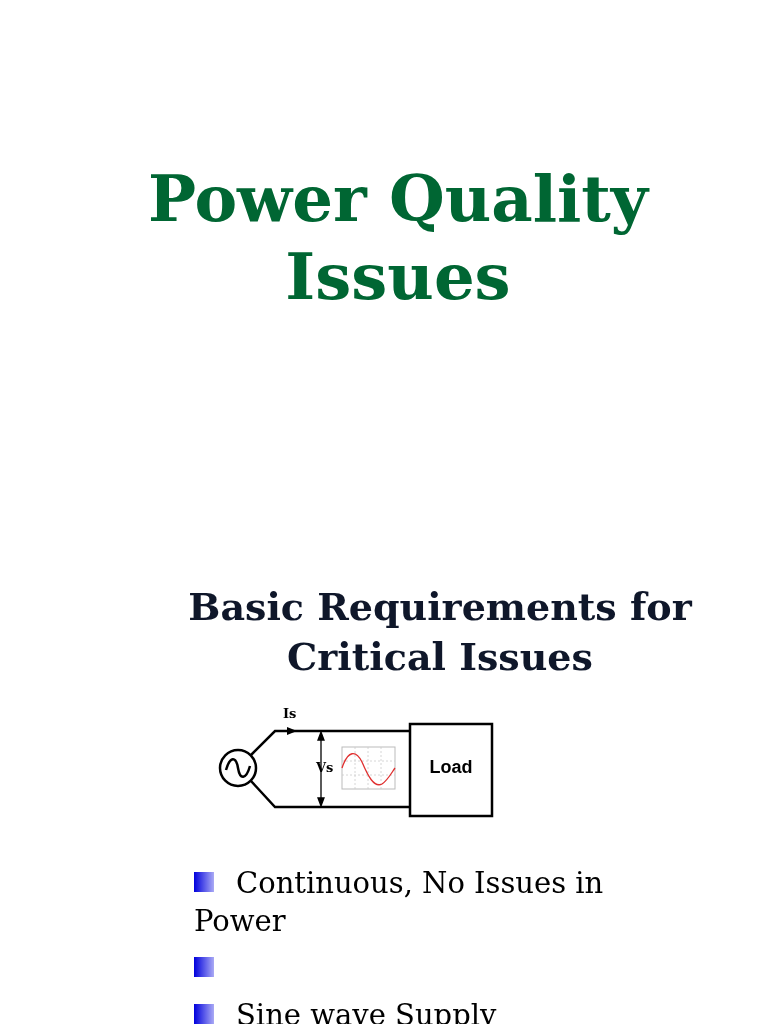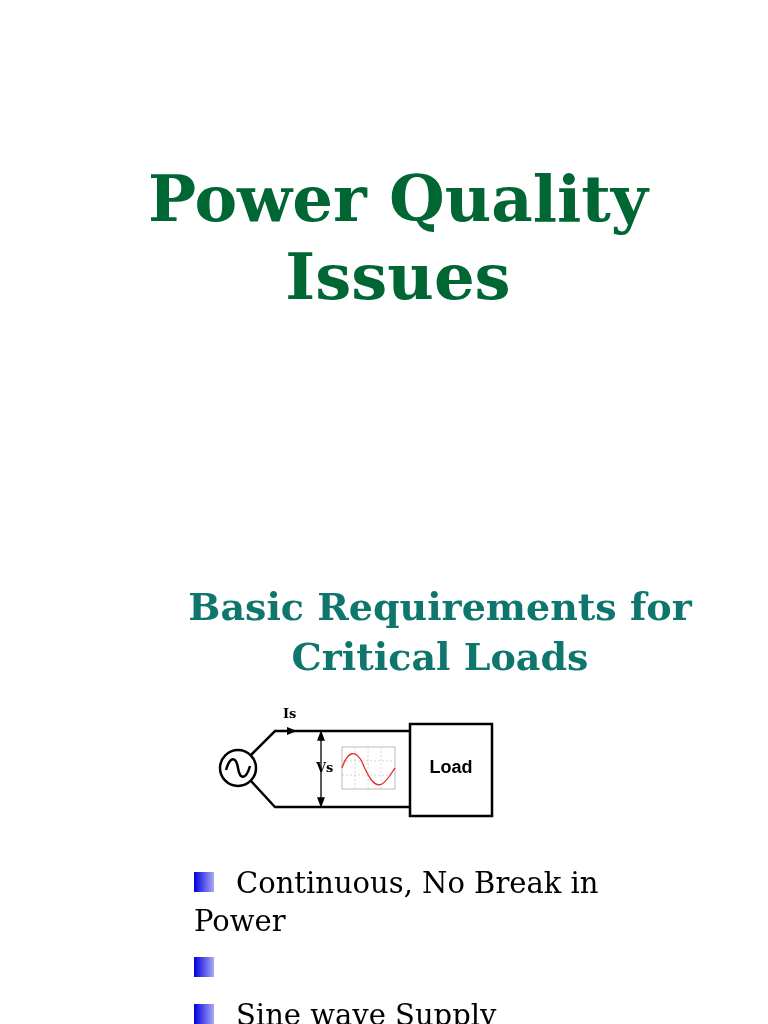--- a/index.html
+++ b/index.html
@@ -1,34 +1,34 @@
 <!DOCTYPE html>
 <html><head>
 <meta charset="utf-8">
 <style>
   html,body{margin:0;padding:0;background:#fff;}
   body{width:768px;height:1024px;position:relative;overflow:hidden;font-family:"DejaVu Serif",serif;}
   .title{position:absolute;left:0;width:796px;top:160px;text-align:center;color:#006633;font-weight:bold;font-size:64px;line-height:78px;}
-  .subtitle{position:absolute;left:150px;width:580px;top:582px;text-align:center;color:#0f766e;font-weight:bold;font-size:38px;line-height:50px;}
+  .subtitle{position:absolute;left:150px;width:580px;top:582px;text-align:center;color:#0f172a;font-weight:bold;font-size:38px;line-height:50px;}
   .diagram{position:absolute;left:210px;top:700px;width:300px;height:125px;}
   .bullets{position:absolute;left:194px;top:864px;width:470px;font-size:29px;line-height:38px;color:#000;}
   .bullet{margin:0 0 9px 0;}
   .marker{display:inline-block;width:20px;height:20px;background:linear-gradient(to right,#0000dd,#aaaaf5);margin-right:22px;vertical-align:1px;}
 </style>
 </head>
 <body>
 
 <div class="title">
   <div>Power Quality</div>
   <div>Issues</div>
 </div>
 
 <div class="subtitle">
   <div>Basic Requirements for</div>
-  <div>Critical Loads</div>
+  <div>Critical Issues</div>
 </div>
 
 <svg class="diagram" viewBox="0 0 300 125" xmlns="http://www.w3.org/2000/svg">
   <g>
     <circle cx="28" cy="68" r="18" fill="none" stroke="#000" stroke-width="2.5"></circle>
     <path d="M16 70 C20 56, 26 56, 28 68 C30 80, 36 80, 40 66" fill="none" stroke="#000" stroke-width="2.5"></path>
   </g>
   <g stroke="#000" stroke-width="2.5" fill="none">
     <polyline points="41,55 65,31 200,31"></polyline>
     <polyline points="41,81 65,107 200,107"></polyline>
@@ -53,21 +53,21 @@
       <line x1="132" y1="75" x2="185" y2="75"></line>
     </g>
     <path d="M132 68 C138 50, 146 50, 152 62 C158 76, 164 88, 172 84 C178 80, 182 72, 185 68" fill="none" stroke="#e03030" stroke-width="1.3"></path>
   </g>
   <rect x="200" y="24" width="82" height="92" fill="#fff" stroke="#000" stroke-width="2.5"></rect>
   <text x="241" y="73" text-anchor="middle" font-family="Liberation Sans, sans-serif" font-size="18" font-weight="bold">Load</text>
 </svg>
 
 <div class="bullets">
   <div class="bullet">
-    <span class="marker"></span><span>Continuous, No Break in Power</span>
+    <span class="marker"></span><span>Continuous, No Issues in Power</span>
   </div>
   <div class="bullet">
     <span class="marker"></span>
   </div>
   <div class="bullet">
     <span class="marker"></span><span>Sine wave Supply</span>
   </div>
 </div>
 
 </body></html>

